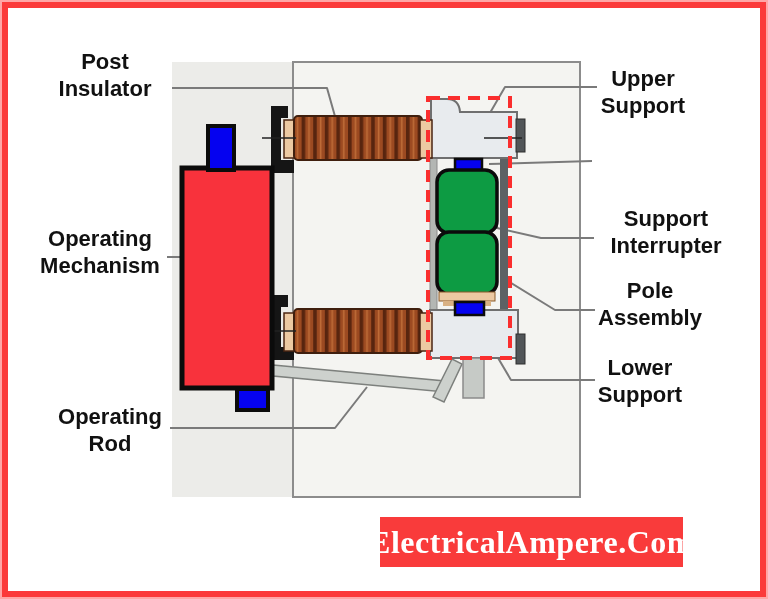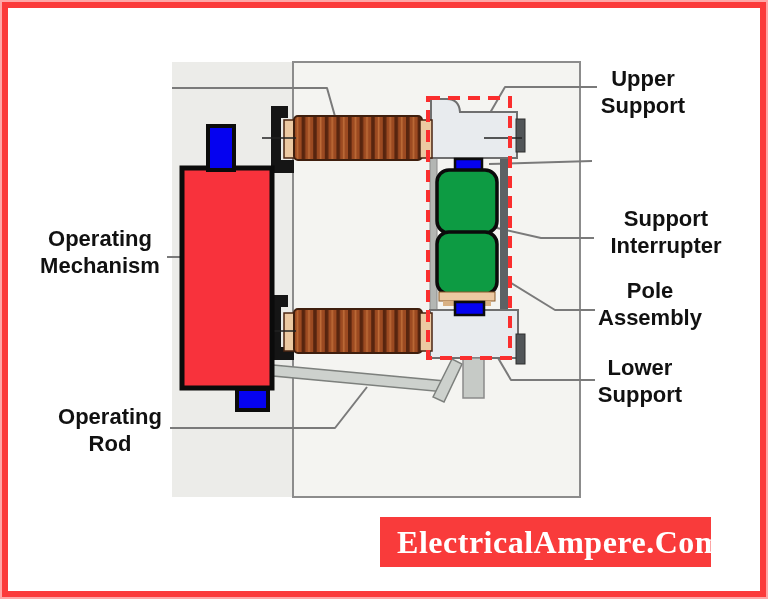--- a/index.html
+++ b/index.html
@@ -10,21 +10,21 @@
   }
   html,body{margin:0;padding:0;background:#fff;}
   .stage{position:relative;width:768px;height:599px;background:#ffffff;overflow:hidden;
          font-family:"Liberation Sans","DejaVu Sans",sans-serif;}
   .border-outer{position:absolute;inset:0;border:2px solid var(--border-red-light);pointer-events:none;z-index:30;}
   .border-inner{position:absolute;inset:2px;border:6px solid var(--border-red);pointer-events:none;z-index:31;}
   .diagram{position:absolute;left:0;top:0;z-index:1;}
   .label{position:absolute;z-index:10;color:var(--label-black);font-weight:bold;font-size:22px;
          line-height:1.22;text-align:center;white-space:pre-line;letter-spacing:0px;}
   .banner{position:absolute;left:380px;top:517px;width:303px;height:50px;background:var(--banner-red);
-          z-index:12;display:flex;align-items:center;justify-content:center;padding-left:28px;}
+          z-index:12;display:flex;align-items:center;justify-content:center;}
   .banner span{color:#ffffff;font-family:"Liberation Serif","DejaVu Serif",serif;font-weight:bold;
                font-size:32px;letter-spacing:0.5px;}
   
   .c-mech{fill:var(--mechanism-red);} .c-blue{fill:var(--contact-blue);}
   .c-green{fill:var(--interrupter-green);} .c-support{fill:var(--support-gray);}
   .c-cap{fill:var(--insulator-cap);} .c-dash{stroke:var(--dashed-red);}
 </style>
 </head>
 <body>
 
@@ -94,20 +94,22 @@
     <rect x="443" y="301" width="48" height="5" fill="#d9b183"></rect>
     <rect class="c-blue" x="455" y="302" width="29" height="13" stroke="#0b0b0b" stroke-width="2.5"></rect>
 
     <rect class="c-mech" x="182" y="168" width="90" height="220" stroke="#0b0b0b" stroke-width="5"></rect>
     <rect class="c-blue" x="208" y="126" width="26" height="44" stroke="#0b0b0b" stroke-width="4"></rect>
     <rect class="c-blue" x="237" y="389" width="31" height="21" stroke="#0b0b0b" stroke-width="4"></rect>
 
     <rect class="c-dash" x="428" y="98" width="82" height="260" fill="none" stroke-width="4" stroke-dasharray="12 8"></rect>
   </svg>
 
+  <div class="label" style="left:35px;top:49px;width:140px;">Post
+Insulator</div>
   <div class="label" style="left:25px;top:226px;width:150px;">Operating
 Mechanism</div>
   <div class="label" style="left:40px;top:404px;width:140px;">Operating
 Rod</div>
   <div class="label" style="left:588px;top:66px;width:110px;">Upper
 Support</div>
   <div class="label" style="left:580px;top:206px;width:172px;">Support
 Interrupter</div>
   <div class="label" style="left:588px;top:278px;width:124px;">Pole
 Assembly</div>

